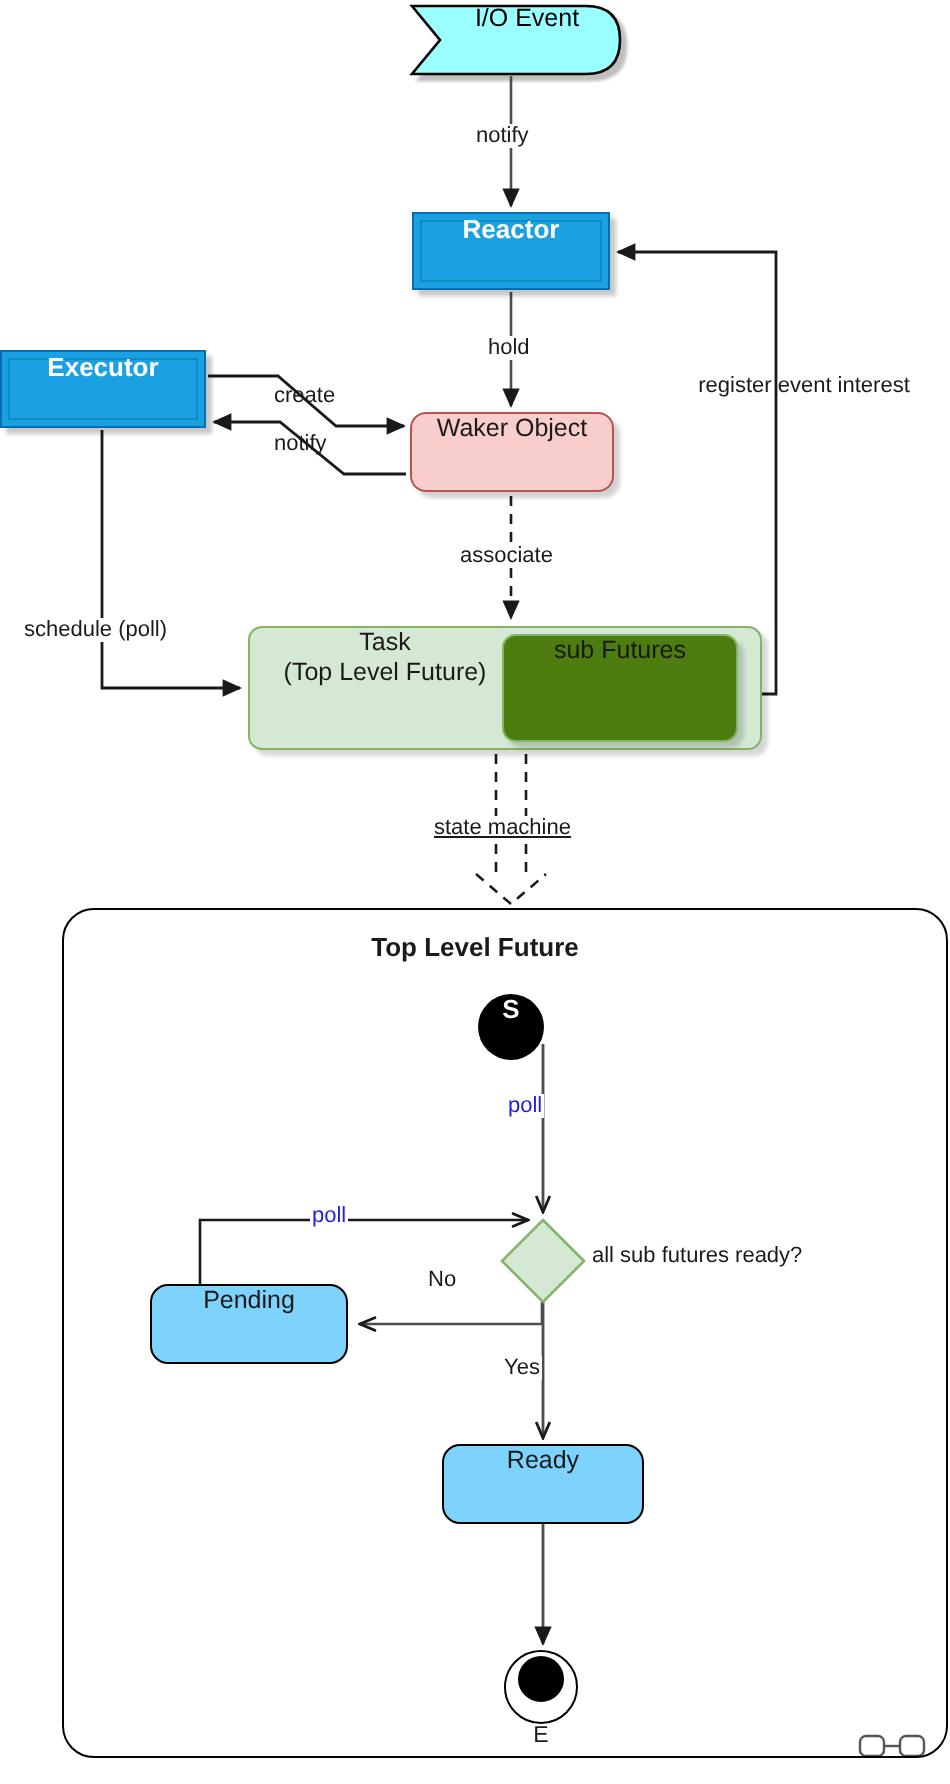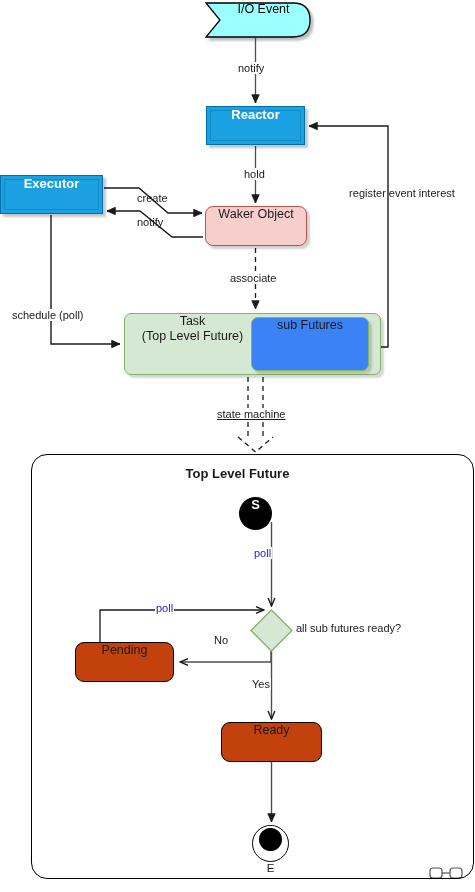--- a/index.html
+++ b/index.html
@@ -32,40 +32,40 @@
   .waker{left:205px;top:206px;width:102px;height:40px;border-radius:8px;
          background:#F8CECC;border:1.3px solid #B85450;color:#1a1a1a;
          font-size:12.5px;box-shadow:3px 3px 2px rgba(0,0,0,0.18);z-index:6;}
 
   
   .task{left:124px;top:313px;width:257px;height:62px;border-radius:7px;
         background:#D5E8D4;border:1.3px solid #82B366;color:#1a1a1a;
         font-size:12.5px;box-shadow:3px 3px 2px rgba(0,0,0,0.16);z-index:5;}
   .task .tlabel{position:relative;z-index:2;margin-right:120px;}
   .subfutures{left:251px;top:317px;width:118px;height:54px;border-radius:7px;
-        background:#3b82f6;border:1.3px solid #82B366;color:#1a1a1a;
+        background:#4d7c0f;border:1.3px solid #82B366;color:#1a1a1a;
         font-size:12.5px;box-shadow:3px 3px 2px rgba(0,0,0,0.16);z-index:7;}
 
   
   .frame{left:31px;top:454px;width:443px;height:425px;border:1.4px solid #000;
          border-radius:16px;background:transparent;z-index:2;display:block;}
   .frame-title{position:absolute;left:0;right:0;top:466px;text-align:center;
          font-size:13px;font-weight:bold;color:#1a1a1a;z-index:4;}
 
   
   .start-node{left:239px;top:497px;width:33px;height:33px;border-radius:50%;
         background:#000;color:#fff;font-size:13px;font-weight:bold;z-index:8;}
   .end-node{left:252px;top:825px;width:37px;height:37px;border-radius:50%;
         background:#fff;border:1.6px solid #000;z-index:8;}
   .end-node .dot{width:27px;height:27px;border-radius:50%;background:#000;
         border:2px solid #fff;box-sizing:border-box;}
   .end-label{position:absolute;left:252px;top:862px;width:37px;text-align:center;
         font-size:11.5px;color:#1a1a1a;z-index:8;}
 
-  .state-box{border:1.3px solid #000;border-radius:9px;background:#c2410c;
+  .state-box{border:1.3px solid #000;border-radius:9px;background:#7dd3fc;
         color:#1a1a1a;font-size:12.5px;z-index:8;}
   .pending{left:75px;top:642px;width:99px;height:40px;}
   .ready{left:221px;top:722px;width:101px;height:40px;}
 
   .diamond{position:absolute;left:251px;top:610px;width:41px;height:41px;z-index:8;}
 
   
   .lbl{position:absolute;font-size:11px;color:#1a1a1a;white-space:nowrap;z-index:9;
        background:#fff;padding:0 1px;}
   .lbl.noback{background:transparent;}

